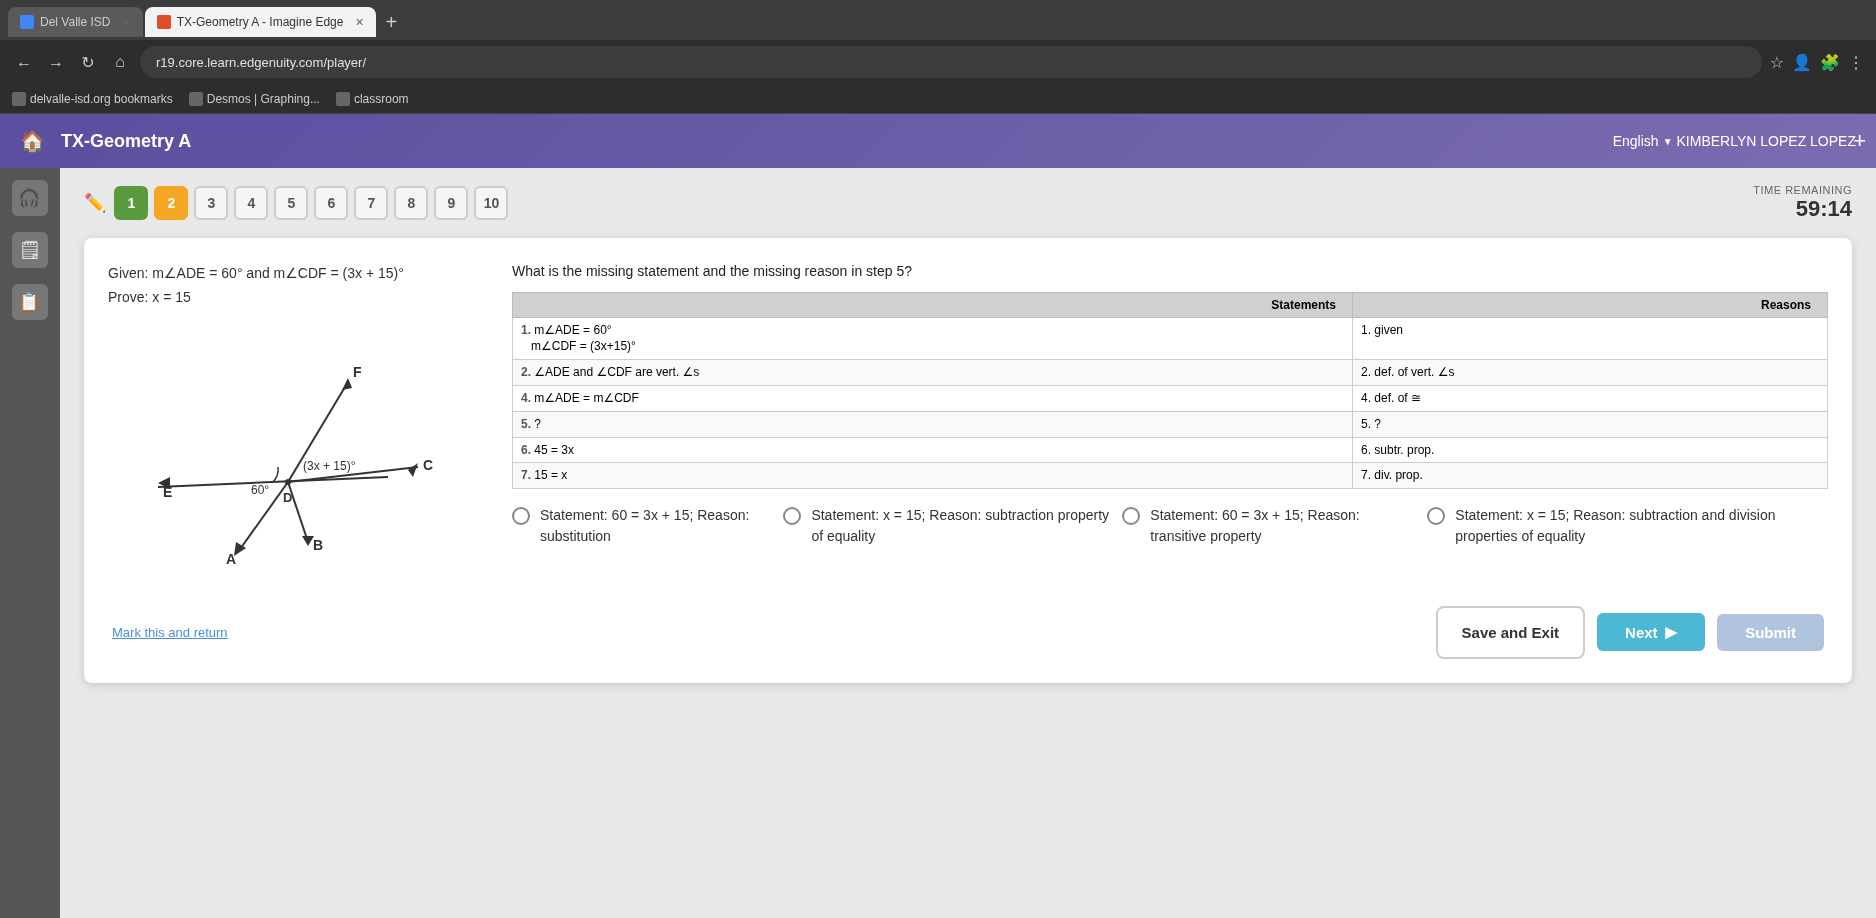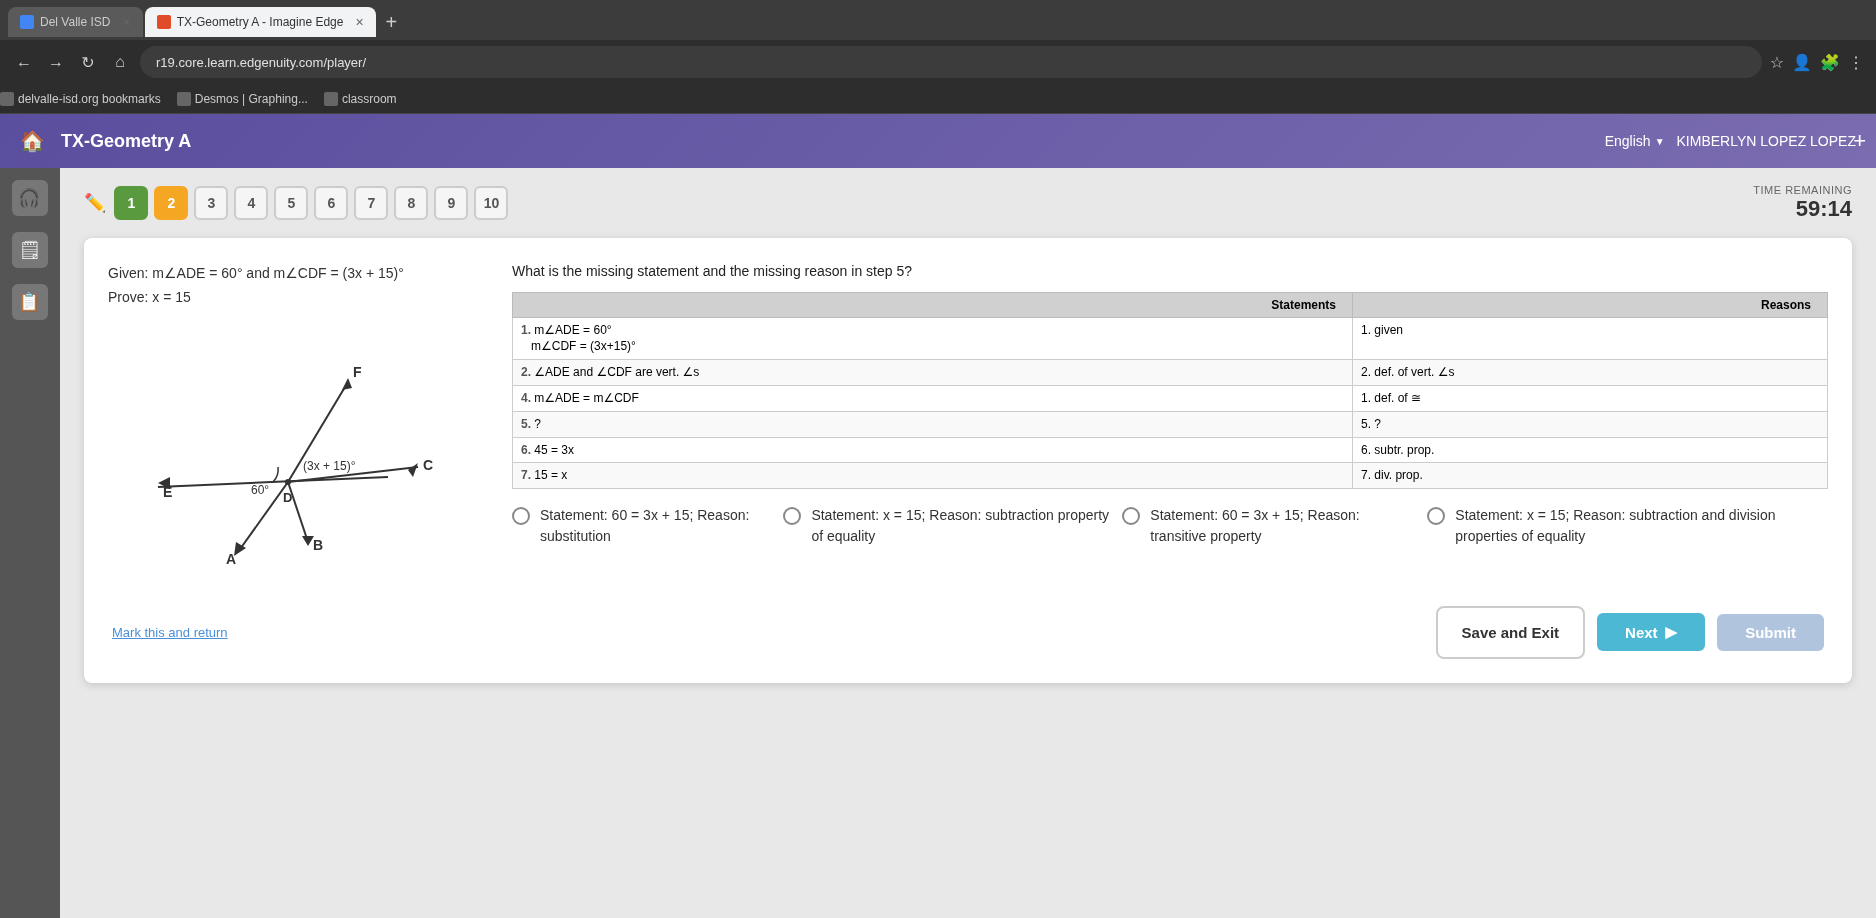--- a/index.html
+++ b/index.html
@@ -11,29 +11,29 @@
     .browser-tab { display: flex; align-items: center; background: #f1f3f4; border-radius: 8px 8px 0 0; padding: 4px 12px; font-size: 12px; color: #333; margin-right: 2px; height: 30px; gap: 6px; }
     .browser-tab.inactive { background: #5a5a5a; color: #ccc; }
     .tab-favicon { width: 14px; height: 14px; background: #4285f4; border-radius: 2px; display: inline-block; }
     .tab-close { color: #666; font-size: 14px; cursor: pointer; margin-left: 6px; }
     .browser-new-tab { color: #ccc; font-size: 20px; padding: 4px 8px; cursor: pointer; }
     .browser-controls { display: flex; align-items: center; background: #2d2d2d; padding: 6px 12px; gap: 8px; height: 44px; }
     .nav-btn { width: 24px; height: 24px; border: none; background: none; color: #ccc; font-size: 16px; cursor: pointer; display: flex; align-items: center; justify-content: center; border-radius: 50%; }
     .address-bar { flex: 1; background: #3c3c3c; border: none; border-radius: 20px; padding: 5px 16px; color: #e0e0e0; font-size: 13px; height: 32px; }
     .browser-actions { display: flex; gap: 8px; align-items: center; }
     .browser-action-btn { color: #ccc; font-size: 16px; cursor: pointer; }
-    .bookmarks-bar { background: #2d2d2d; padding: 3px 0; display: flex; gap: 16px; align-items: center; height: 30px; border-bottom: 1px solid #444; }
+    .bookmarks-bar { background: #2d2d2d; padding: 3px 12px; display: flex; gap: 16px; align-items: center; height: 30px; border-bottom: 1px solid #444; }
     .bookmark-item { color: #ccc; font-size: 12px; cursor: pointer; display: flex; align-items: center; gap: 4px; }
     .bookmark-icon { width: 14px; height: 14px; background: #666; border-radius: 2px; }
 
     
     .app-header { background: linear-gradient(135deg, #5a4e9e, #7b6cb0); height: 54px; display: flex; align-items: center; padding: 0 20px; position: relative; }
     .app-header-home { color: white; font-size: 20px; margin-right: 16px; cursor: pointer; }
     .app-title { color: white; font-size: 18px; font-weight: 600; flex: 1; }
-    .header-right { display: flex; align-items: center; gap: 12px; }
+    .header-right { display: flex; align-items: center; gap: 4px; }
     .language-selector { display: flex; align-items: center; gap: 4px; color: white; font-size: 14px; cursor: pointer; }
     .language-dropdown-arrow { font-size: 10px; }
     .user-name { color: white; font-size: 14px; font-weight: 500; }
     .header-plus { color: white; font-size: 22px; position: absolute; right: 10px; top: 50%; transform: translateY(-50%); cursor: pointer; }
 
     
     .main-content { display: flex; background: #e8e8e8; min-height: calc(918px - 36px - 44px - 30px - 54px); }
 
     
     .left-sidebar { width: 60px; background: #555; display: flex; flex-direction: column; align-items: center; padding: 12px 0; gap: 16px; }
@@ -243,21 +243,21 @@
               <tr>
                 <td><span class="step-num">1.</span> m∠ADE = 60°<br>&nbsp;&nbsp;&nbsp;m∠CDF = (3x+15)°</td>
                 <td>1. given</td>
               </tr>
               <tr>
                 <td><span class="step-num">2.</span> ∠ADE and ∠CDF are vert. ∠s</td>
                 <td>2. def. of vert. ∠s</td>
               </tr>
               <tr>
                 <td><span class="step-num">4.</span> m∠ADE = m∠CDF</td>
-                <td>1. def. of ≅</td>
+                <td>4. def. of ≅</td>
               </tr>
               <tr>
                 <td><span class="step-num">5.</span> ?</td>
                 <td>5. ?</td>
               </tr>
               <tr>
                 <td><span class="step-num">6.</span> 45 = 3x</td>
                 <td>6. subtr. prop.</td>
               </tr>
               <tr>

